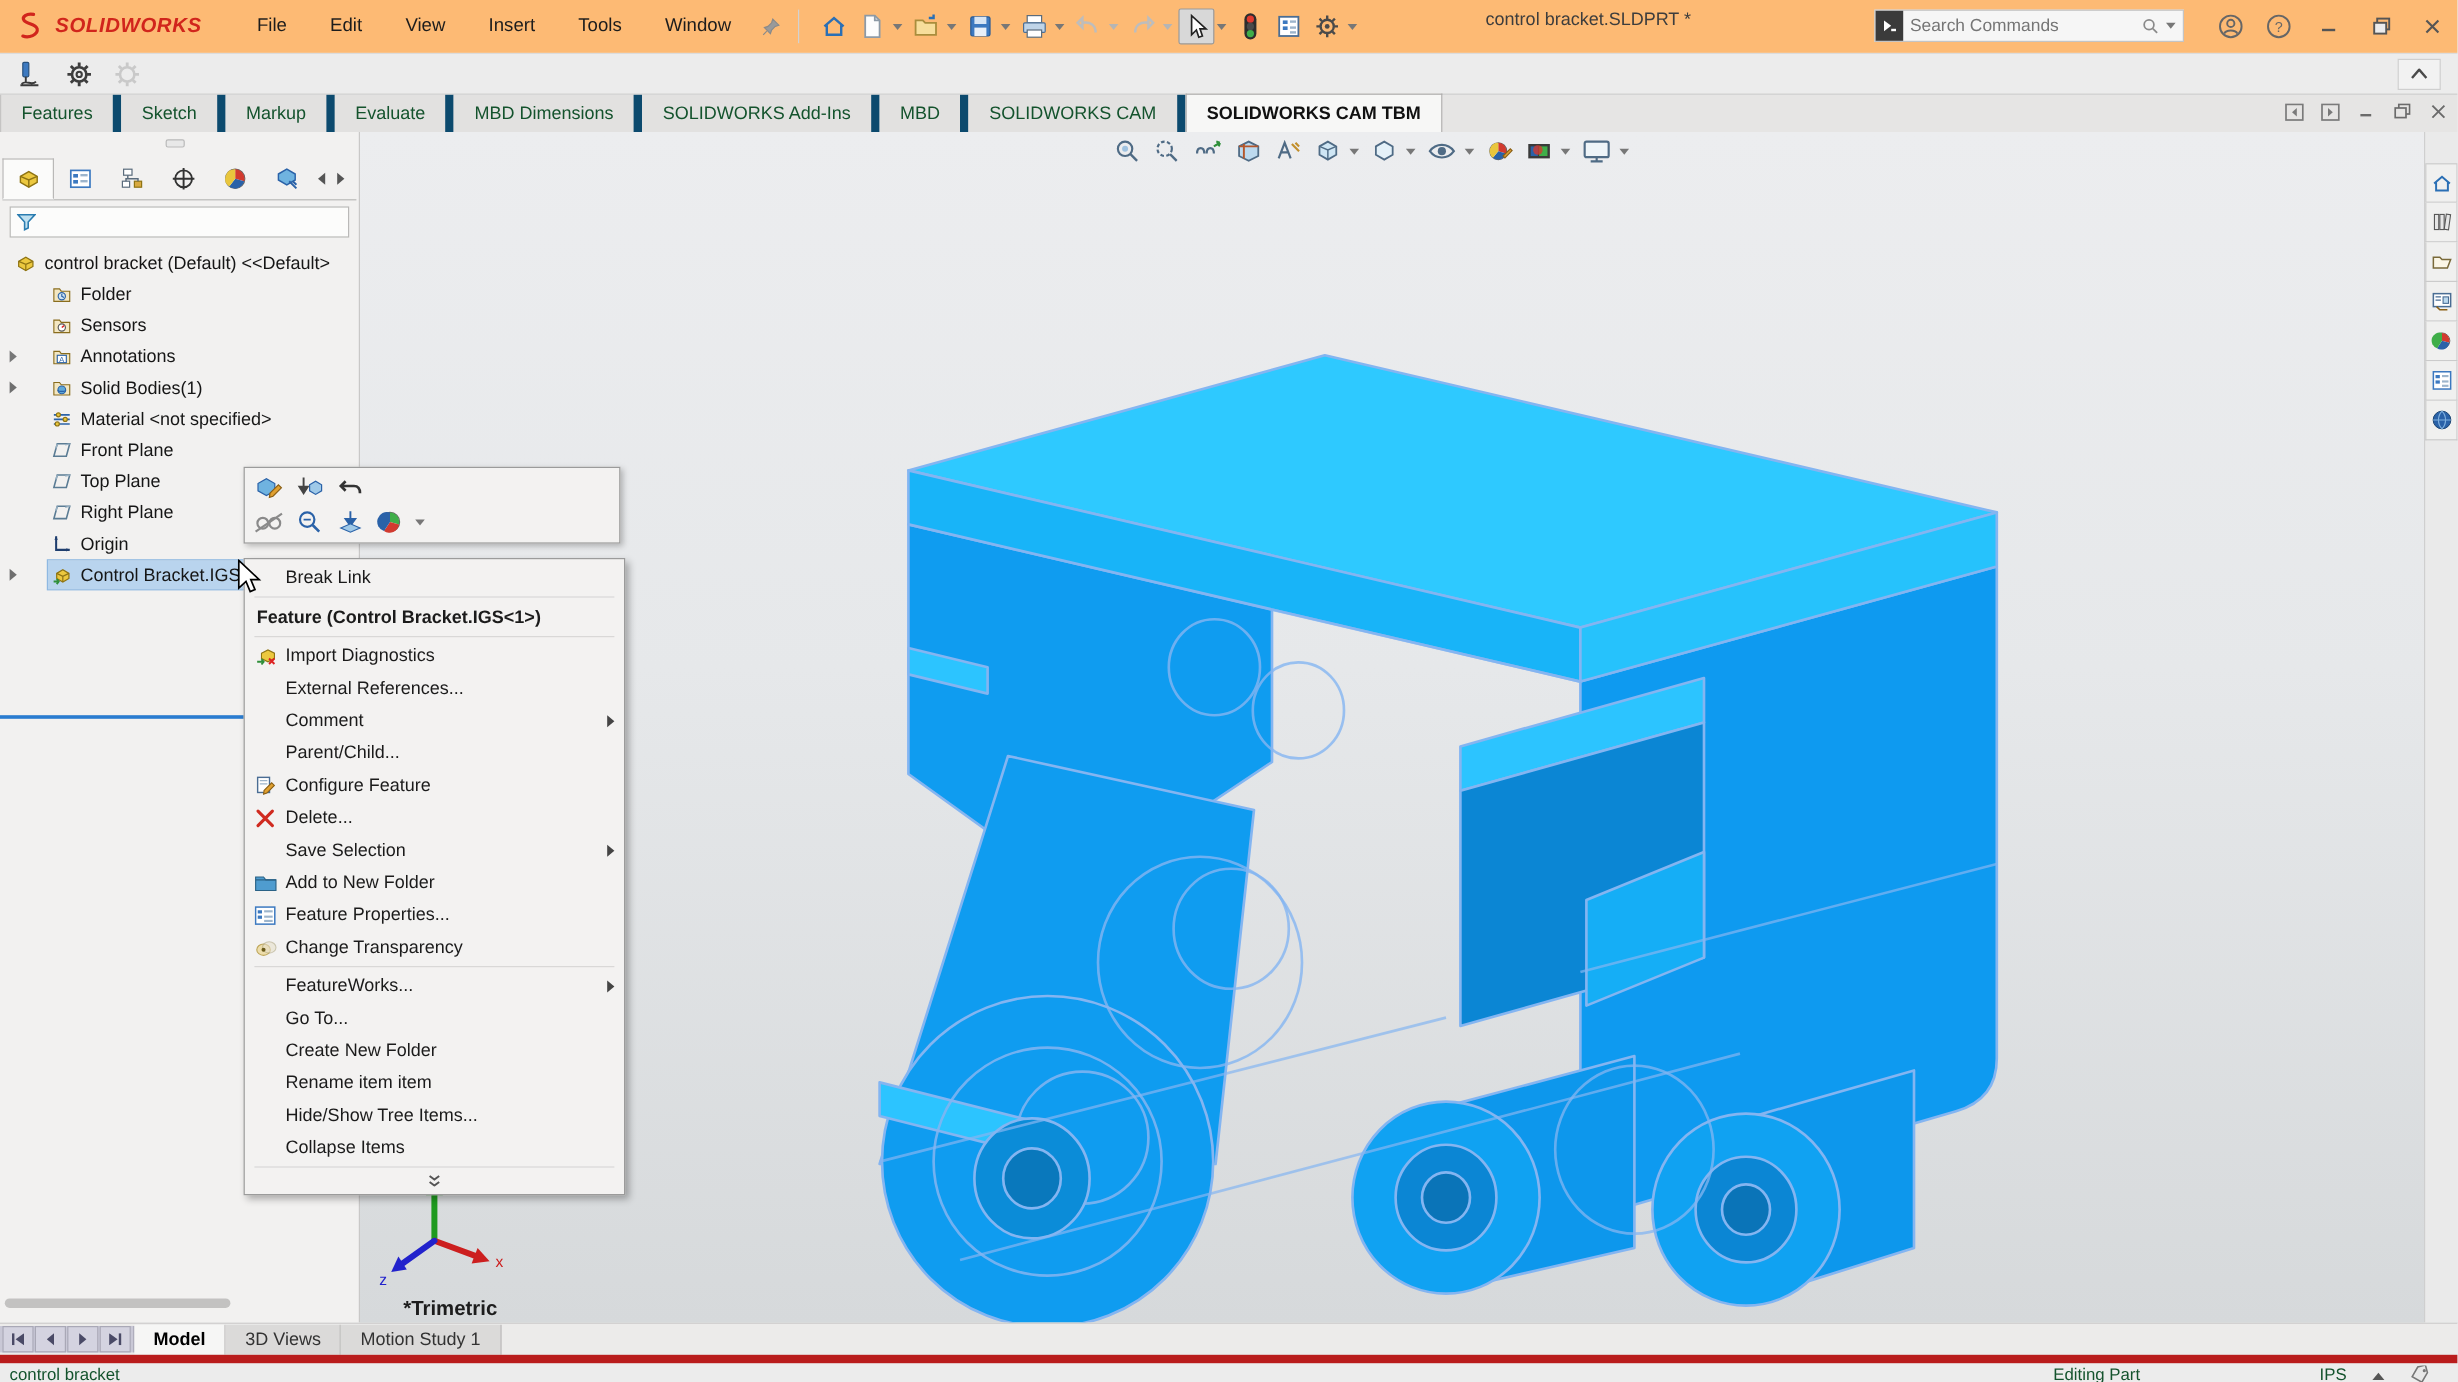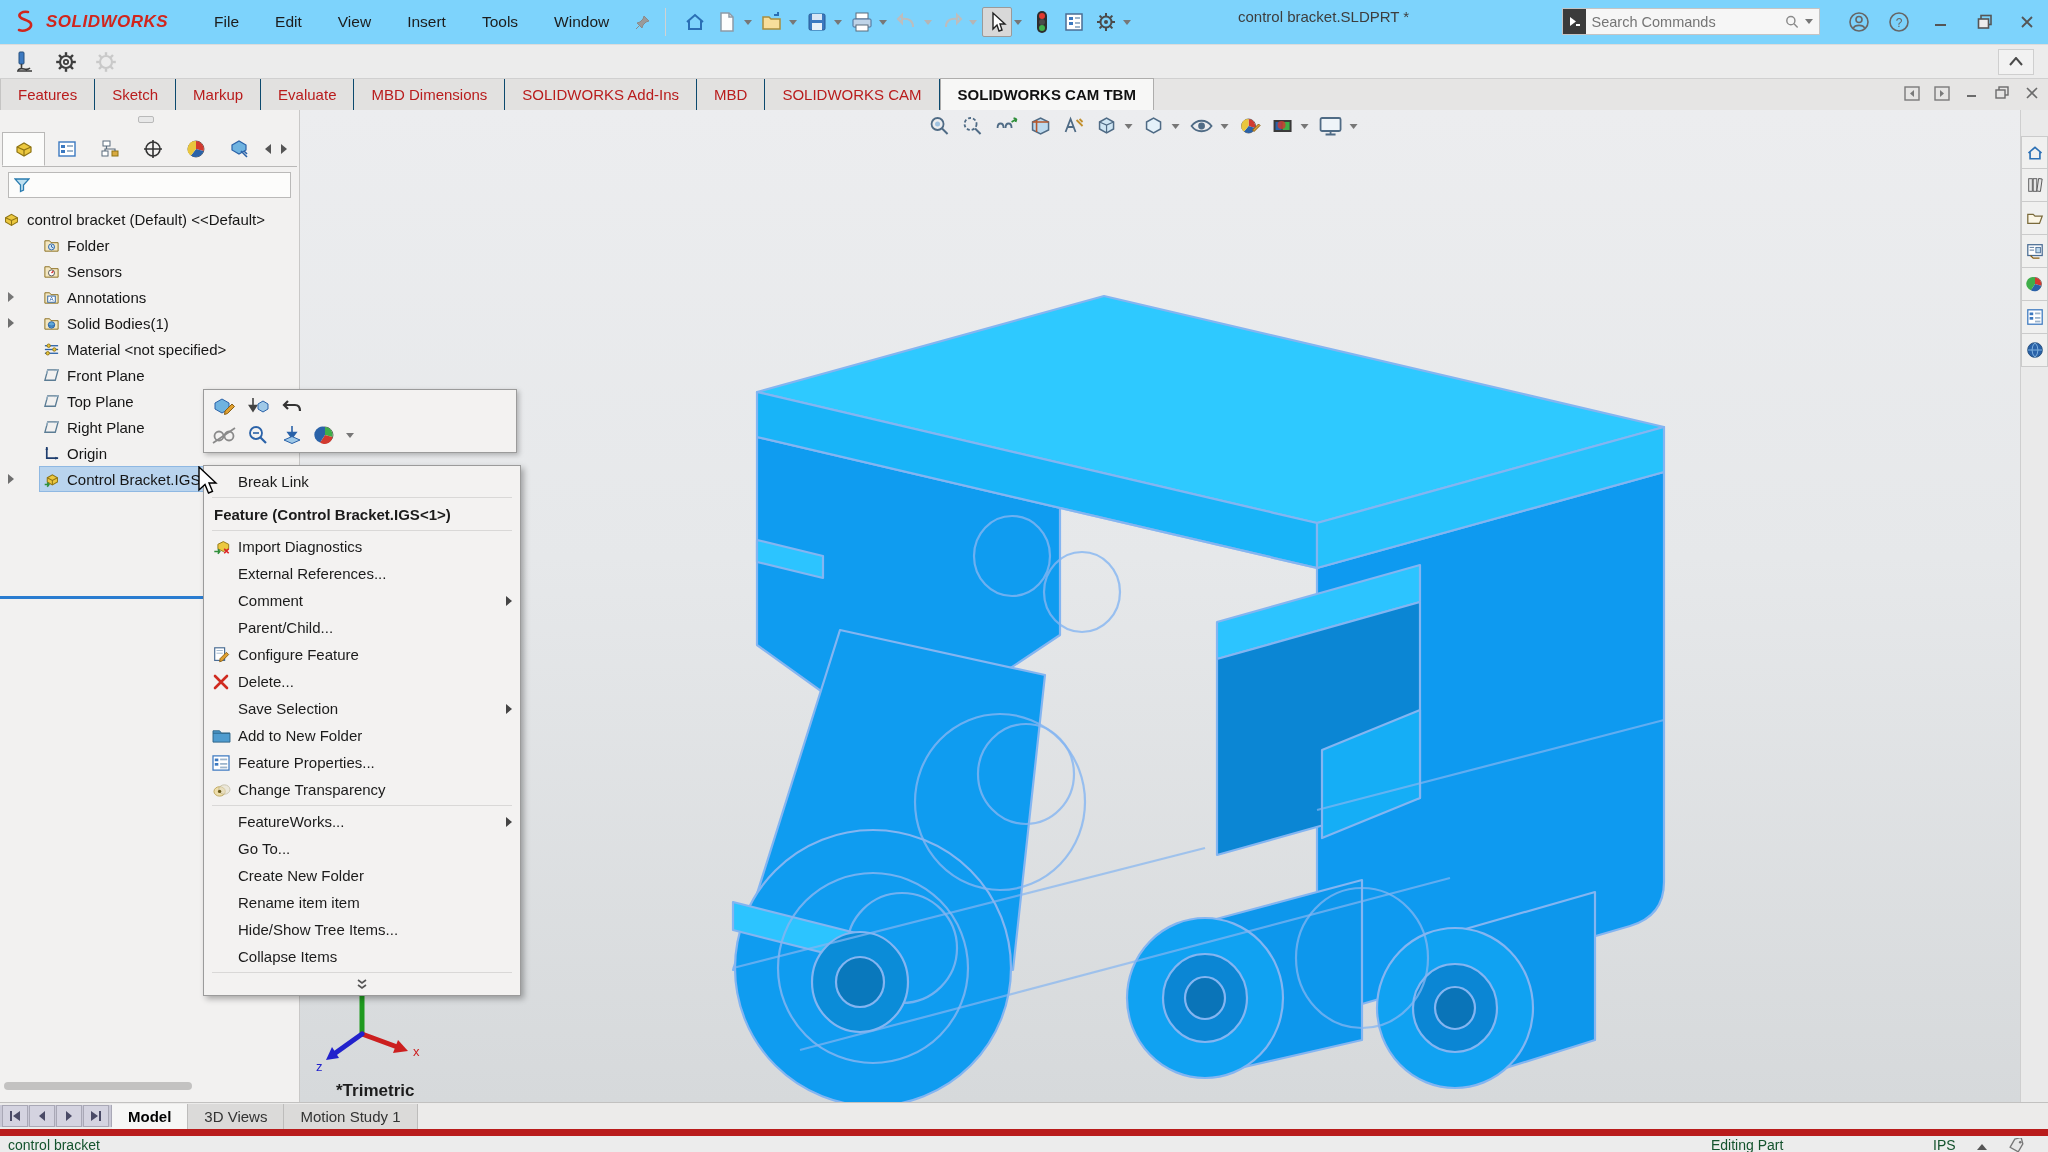--- a/index.html
+++ b/index.html
@@ -1,21 +1,21 @@
 <!DOCTYPE html>
 <html><head>
 <meta charset="utf-8">
 <style>
   html,body{margin:0;padding:0;width:2048px;height:1152px;overflow:hidden;
     font-family:"Liberation Sans",sans-serif;background:#ececec;color:#222;
     -webkit-font-smoothing:antialiased;}
   .abs{position:absolute}
   svg{display:block}
   
-  .titlebar{position:relative;height:44px;background:#7dd3fc;display:flex;align-items:center;padding:0 10px;box-sizing:border-box}
+  .titlebar{position:relative;height:44px;background:#fdba74;display:flex;align-items:center;padding:0 10px;box-sizing:border-box}
   .logo{display:flex;align-items:center;gap:6px;margin-left:4px}
   .logo-text{font-size:17px;font-style:italic;color:#d1251c;letter-spacing:.5px}
   .logo-text b{font-weight:bold}
   .menus{display:flex;gap:36px;margin-left:46px;font-size:15.5px;color:#1c1c1c}
   .menu-item{cursor:default}
   .pin{margin-left:26px;color:#8b8b8b}
   .tb-sep{width:1px;height:28px;background:#d2d2d2;margin:0 14px}
   .tbar{display:flex;align-items:center;gap:2px}
   .tbtn{display:flex;align-items:center;justify-content:center;width:30px;height:30px;border-radius:2px}
   .tbtn.pressed{background:#d8d8d8;border:1px solid #9a9a9a;box-sizing:border-box}
@@ -24,41 +24,41 @@
   .doc-title{position:absolute;left:1238px;top:8px;font-size:15px;color:#3d3d3d}
   .searchbox{position:absolute;left:1562px;top:8px;width:258px;height:27px;background:#f6f6f6;border:1px solid #c4c4c4;display:flex;align-items:center;box-sizing:border-box}
   .search-dark{width:25px;height:25px;background:#3b3b3b;display:flex;align-items:center;justify-content:center}
   .searchbox input{flex:1;border:none;background:transparent;outline:none;font-size:14.5px;color:#8a8a8a;padding:0 6px;font-family:"Liberation Sans",sans-serif}
   .win-ic{position:absolute;top:10px;width:26px;height:24px;display:flex;align-items:center;justify-content:center;color:#5c5c5c}
   
   .subbar{height:34px;border-top:1px solid #dcdcdc;display:flex;align-items:center;padding:0 14px;gap:16px;background:#ececec;box-sizing:border-box}
   .collapse-btn{margin-left:auto;width:34px;height:24px;border:1px solid #cfcfcf;background:#f2f2f2;display:flex;align-items:center;justify-content:center}
   
   .ribbon{position:relative;height:32px;background:#e6e5e4;border-top:1px solid #d0d0d0;display:flex;align-items:flex-end;box-sizing:border-box}
-  .rtab{height:31px;line-height:31px;padding:0 17px;font-size:15px;color:#b91c1c;border-right:1px solid #0c4a6e;background:#e2e1e0}
+  .rtab{height:31px;line-height:31px;padding:0 17px;font-size:15px;color:#14532d;border-right:7px solid #0c4a6e;background:#e2e1e0}
   .rtab:first-child{border-left:1px solid #c5c4c3}
   .rtab.active{background:#f7f7f6;border:1px solid #aeadac;border-bottom:none;font-weight:bold;color:#111}
   .doc-controls{position:absolute;right:6px;top:5px;display:flex;gap:10px;align-items:center;color:#6b6b6b}
   .doc-controls .dc{width:20px;height:18px;display:flex;align-items:center;justify-content:center}
   
   .main{position:relative;height:992px;display:flex;background:#e9eaec}
   
   .fpanel{width:300px;background:#f2f1f0;border-right:1px solid #c9c8c7;position:relative;box-sizing:border-box}
   .fm-handle{position:absolute;left:138px;top:6px;width:14px;height:5px;border:1px solid #b9b9b9;border-radius:2px;background:#e8e8e8}
   .fm-tabs{display:flex;align-items:flex-end;margin:20px 2px 0 2px;height:36px;border-bottom:1px solid #b9b8b7}
   .fm-tab{width:43px;height:34px;display:flex;align-items:center;justify-content:center}
   .fm-tab.active{background:#fbfbfa;border:1px solid #b9b8b7;border-bottom:1px solid #fbfbfa;box-sizing:border-box}
   .fm-arrow{width:16px;height:34px;display:flex;align-items:center;justify-content:center}
   .fm-filter{margin:5px 8px 2px 8px;height:26px;border:1px solid #bab9b8;background:#fcfcfb;display:flex;align-items:center;padding-left:5px;box-sizing:border-box}
   .tree{margin-top:8px;font-size:15px;color:#161616}
   .trow{height:26px;display:flex;align-items:center;position:relative}
   .texp{position:absolute;left:8px;width:0;height:0;border-left:6px solid #6f6f6f;border-top:5px solid transparent;border-bottom:5px solid transparent}
   .tlab{margin-left:7px;white-space:nowrap}
   .tico{display:flex;align-items:center;justify-content:center;width:18px;height:18px;flex:0 0 18px}
-  .ind-root{padding-left:0}.ind-child{padding-left:40px}
+  .ind-root{padding-left:10px}.ind-child{padding-left:40px}
   .trow .hl{display:flex;align-items:center;height:24px;padding:0 4px 0 2px}
   .trow.selected .hl{background:#b9d4ee;outline:1px solid #8fb8e2}
   .sel-underline{position:absolute;left:0;top:486px;width:300px;height:3px;background:#2a7cd0}
   .hscroll{position:absolute;left:4px;bottom:12px;width:188px;height:8px;background:#c3c2c1;border-radius:4px}
   
   .viewport{flex:1;position:relative;background:linear-gradient(180deg,#ecedef 0%,#e6e8ea 45%,#d6d9db 100%);overflow:hidden}
   .hud{position:absolute;top:2px;left:50%;transform:translateX(-54%);display:flex;align-items:center;gap:3px}
   .hbtn{height:28px;display:flex;align-items:center;justify-content:center;padding:0 3px;color:#4f6b85}
   .view-label{position:absolute;left:36px;bottom:1px;font-size:17px;font-weight:bold;color:#1d1d1d}
   

